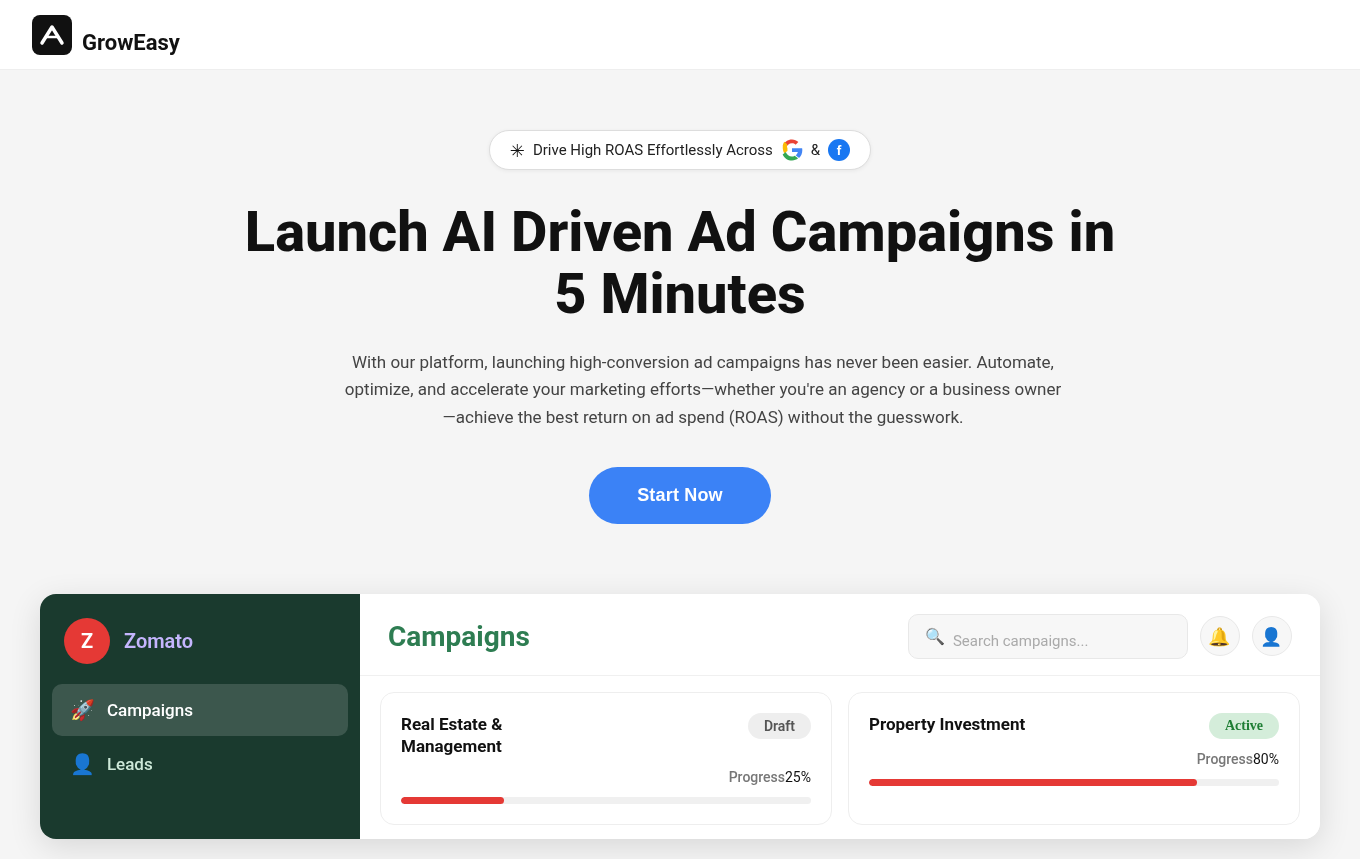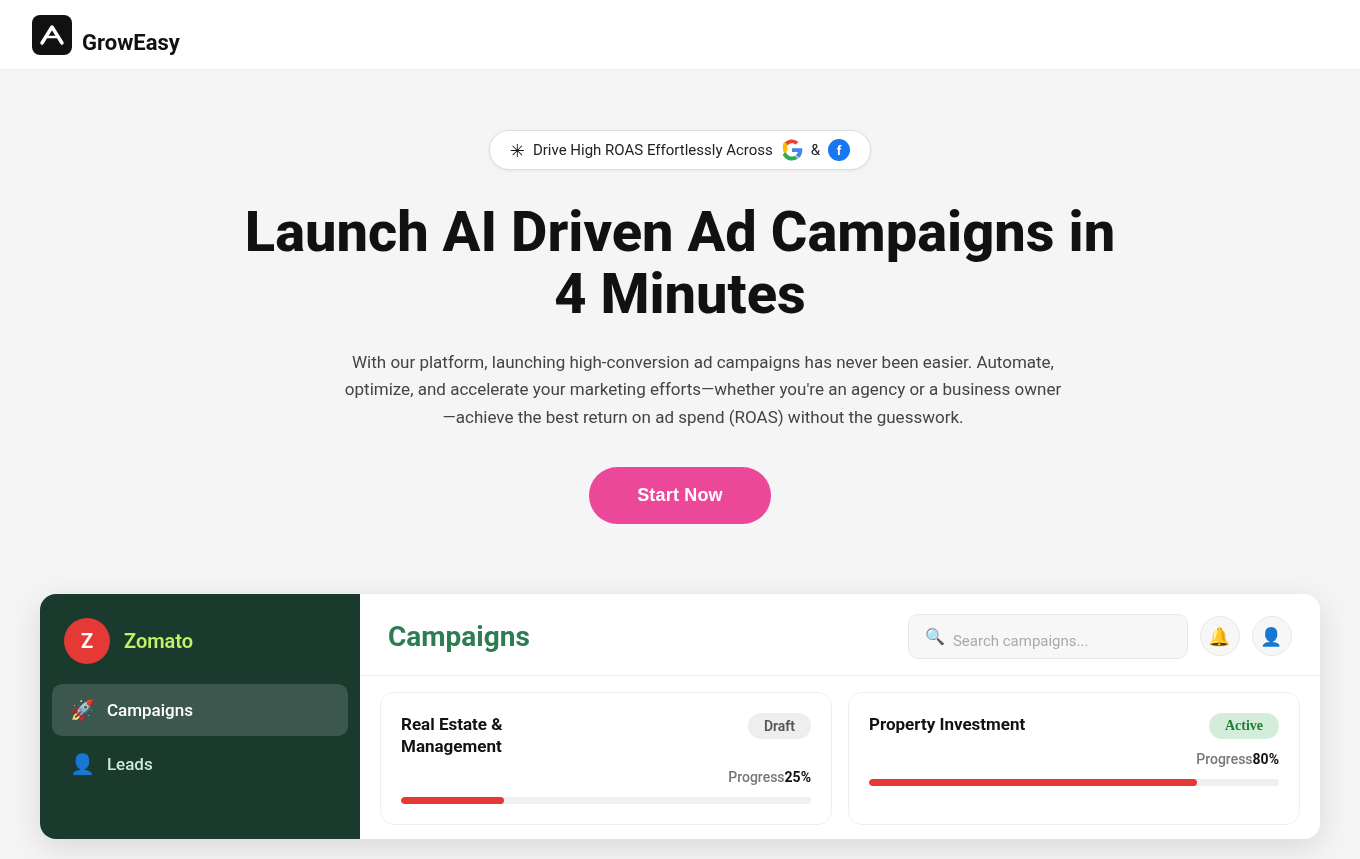--- a/index.html
+++ b/index.html
@@ -83,21 +83,21 @@
     }
     .hero-subtitle {
       font-size: 17px;
       color: #444;
       max-width: 720px;
       line-height: 1.6;
       margin-bottom: 36px;
       margin-left: 46px;
     }
     .start-btn {
-      background: #ec4899;
+      background: #3b82f6;
       color: #fff;
       border: none;
       border-radius: 999px;
       padding: 18px 48px;
       font-size: 18px;
       font-weight: 600;
       cursor: pointer;
       letter-spacing: 0.01em;
     }
 
@@ -132,21 +132,21 @@
       background: #e53935;
       border-radius: 50%;
       display: flex;
       align-items: center;
       justify-content: center;
       color: #fff;
       font-weight: 700;
       font-size: 20px;
     }
     .brand-name {
-      color: #bef264;
+      color: #c4b5fd;
       font-size: 20px;
       font-weight: 600;
     }
     .sidebar-nav {
       display: flex;
       flex-direction: column;
       gap: 2px;
       padding: 0 12px;
     }
     .nav-item {
@@ -266,21 +266,21 @@
       font-family: Liberation Serif, serif;
     }
     .progress-row {
       display: flex;
       align-items: center;
       justify-content: flex-end;
       font-size: 14px;
       color: #777;
     }
     .progress-label { font-weight: 500; }
-    .progress-val { font-weight: 700; color: #111; }
+    .progress-val { font-weight: 400; color: #111; }
     .progress-bar-bg {
       height: 7px;
       background: #f0f0f0;
       border-radius: 999px;
       overflow: hidden;
     }
     .progress-bar-fill {
       height: 100%;
       background: #e53935;
       border-radius: 999px;
@@ -319,21 +319,21 @@
     <svg class="google-g" viewBox="0 0 48 48">
       <path fill="#EA4335" d="M24 9.5c3.1 0 5.8 1.1 7.9 2.9l5.9-5.9C34.2 3.3 29.4 1 24 1 14.9 1 7.1 6.7 3.8 14.8l6.9 5.4C12.3 14 17.7 9.5 24 9.5z"></path>
       <path fill="#4285F4" d="M46.5 24.5c0-1.6-.1-3.1-.4-4.5H24v8.5h12.7c-.6 3-2.3 5.5-4.8 7.2l7.5 5.8C43.7 37.4 46.5 31.4 46.5 24.5z"></path>
       <path fill="#FBBC05" d="M10.7 28.6A14.6 14.6 0 0 1 9.5 24c0-1.6.3-3.1.7-4.6L3.3 14C1.2 17.9 0 22.3 0 27c0 4.7 1.2 9.1 3.3 13l7.4-5.4z" transform="translate(3.8,-7.2) scale(0.96)"></path>
       <path fill="#34A853" d="M24 47c5.4 0 10-1.8 13.3-4.8l-7.5-5.8c-1.8 1.2-4.2 2-5.8 2-6.3 0-11.6-4.3-13.5-10.1l-6.9 5.3C7.1 41.3 14.9 47 24 47z"></path>
     </svg>
     <span>&amp;</span>
     <span class="facebook-icon">f</span>
   </div>
 
-  <h1 class="hero-title">Launch AI Driven Ad Campaigns in 4 Minutes</h1>
+  <h1 class="hero-title">Launch AI Driven Ad Campaigns in 5 Minutes</h1>
   <p class="hero-subtitle">With our platform, launching high-conversion ad campaigns has never been easier. Automate, optimize, and accelerate your marketing efforts—whether you're an agency or a business owner—achieve the best return on ad spend (ROAS) without the guesswork.</p>
 
   <button class="start-btn">Start Now</button>
 </section>
 
 <div class="dashboard-preview">
 
   <aside class="sidebar">
     <div class="sidebar-brand">
       <div class="brand-avatar">Z</div>

